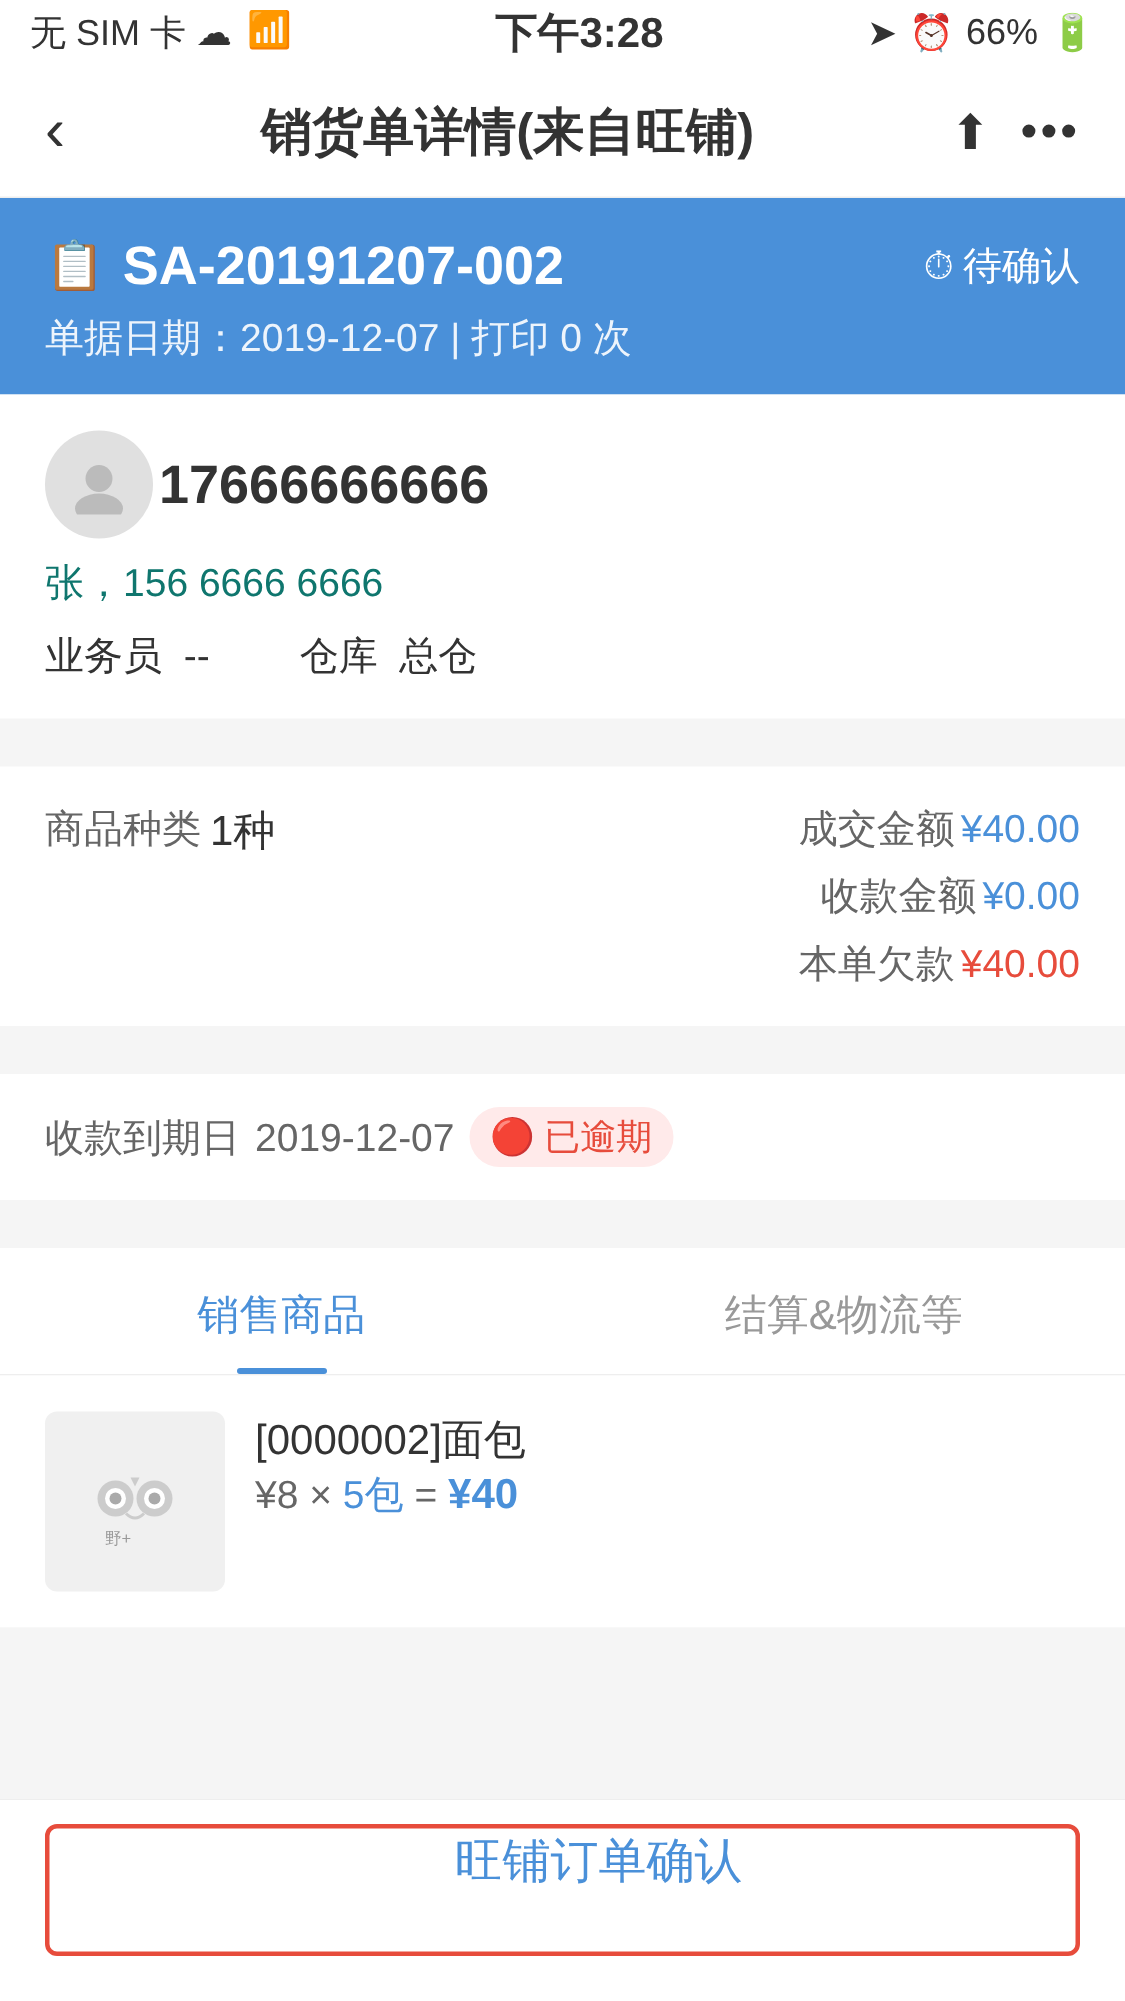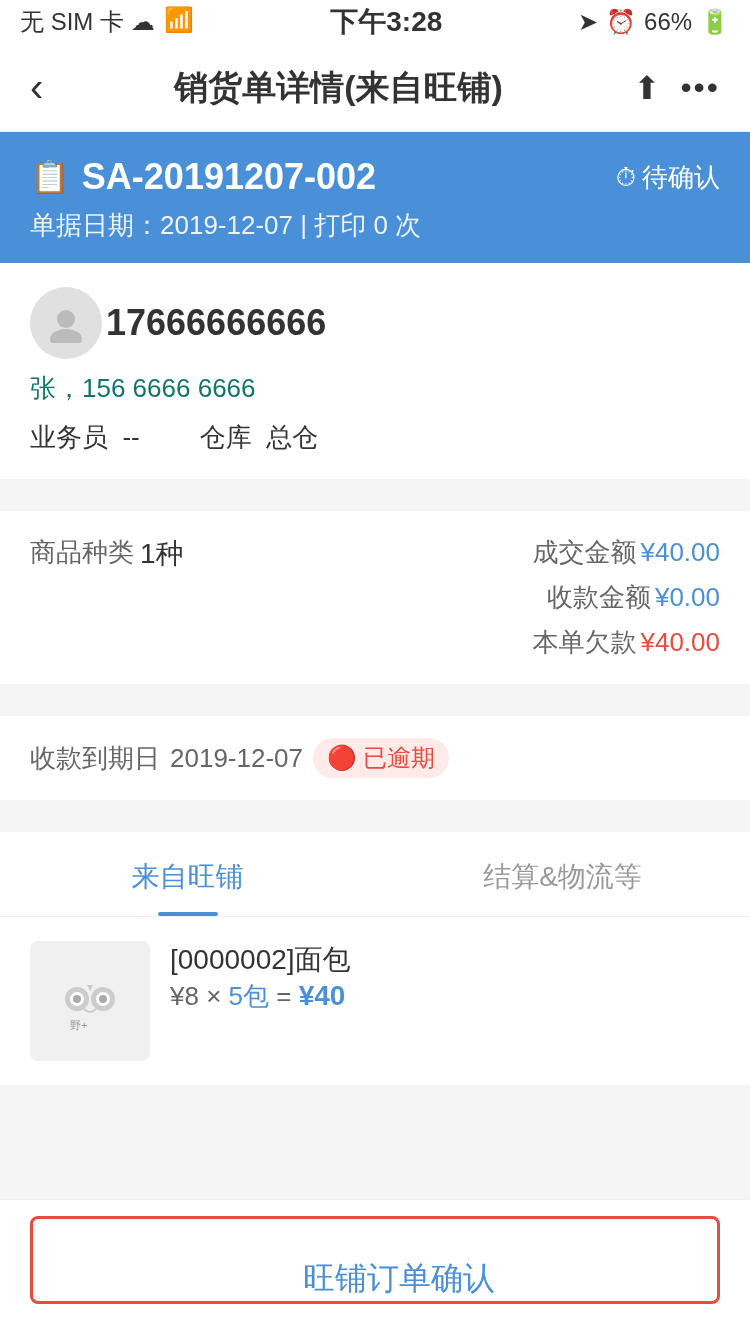--- a/index.html
+++ b/index.html
@@ -261,21 +261,21 @@
       width: 100%;
       height: 88px;
       border: 3px solid #e74c3c;
       background: #fff;
       color: #4a90d9;
       font-size: 32px;
       font-weight: 500;
       border-radius: 8px;
       cursor: pointer;
       display: flex;
-      align-items: flex-end;
+      align-items: flex-start;
       justify-content: center;
       padding-left: 48px;
     }
 
     
     .owl-logo {
       width: 80px;
       height: 60px;
     }
   </style>
@@ -374,21 +374,21 @@
     <span>🔴</span>
     <span>已逾期</span>
   </span>
 </div>
 
 <div style="height:16px;background:#f5f5f5;"></div>
 
 <div class="tabs-section">
   <div class="tabs-row">
     <div class="tab-item active">
-      <span>来自旺铺</span>
+      <span>销售商品</span>
     </div>
     <div class="tab-item">
       <span>结算&amp;物流等</span>
     </div>
   </div>
 </div>
 
 <div class="product-section">
   <div class="product-item">
     <div class="product-thumb">

